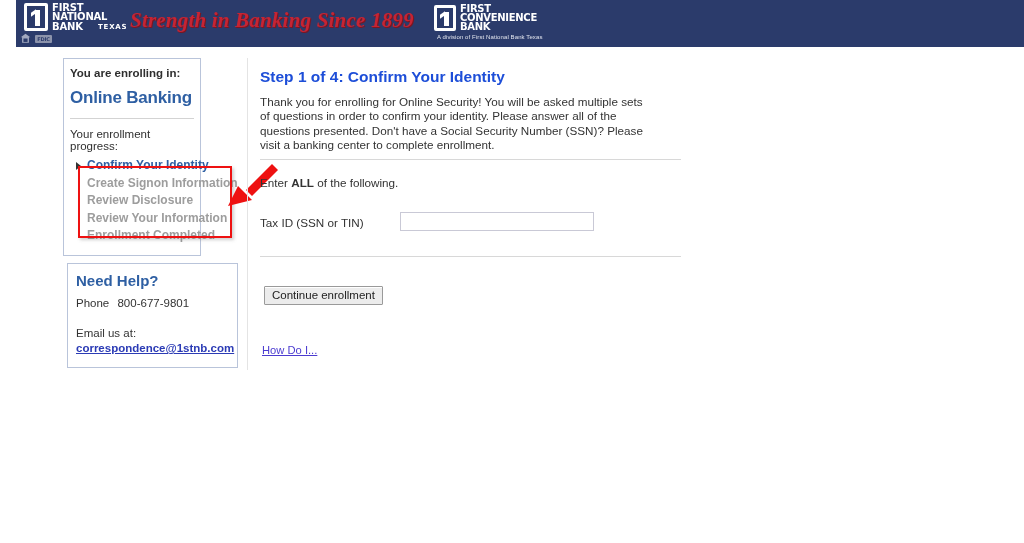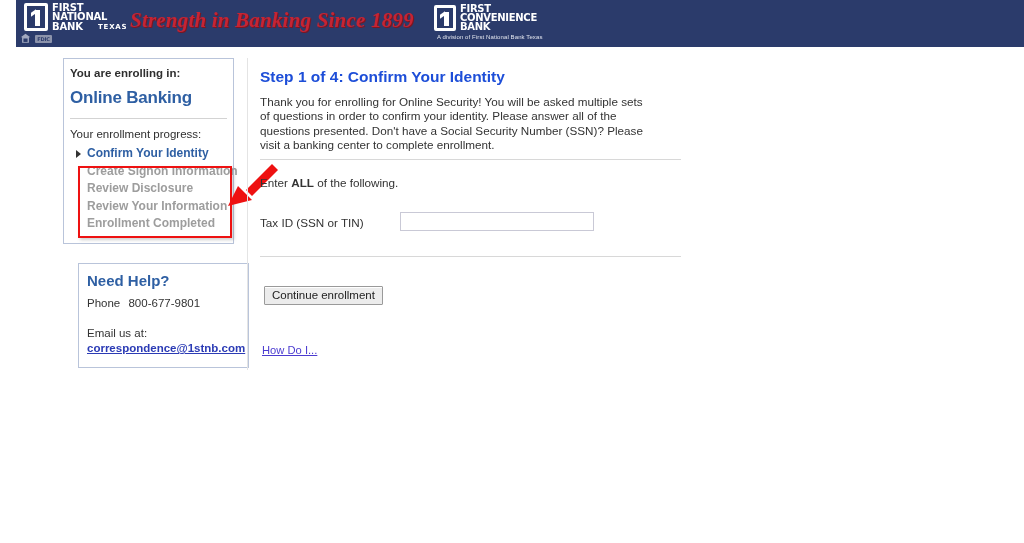--- a/index.html
+++ b/index.html
@@ -156,21 +156,21 @@
     text-align: center;
     line-height: 8px;
     letter-spacing: -0.2px;
     overflow: hidden;
   }
 
   
   #enroll-panel {
     position: absolute;
     left: 63px; top: 58px;
-    width: 171px;
+    width: 138px;
     border: 1px solid #b9c4da;
     background: #ffffff;
     box-sizing: border-box;
     padding: 8px 0 10px 0;
   }
   .panel-pad { padding: 0 6px 0 6px; }
 
   #enroll-lead {
     font-family: "Liberation Sans", sans-serif;
     font-size: 11.5px;
@@ -245,21 +245,21 @@
   #annot-arrow {
     position: absolute;
     left: 222px; top: 160px;
     width: 58px; height: 54px;
     pointer-events: none;
   }
 
   
   #help-panel {
     position: absolute;
-    left: 78px; top: 263px;
+    left: 67px; top: 263px;
     width: 171px;
     border: 1px solid #b9c4da;
     background: #ffffff;
     box-sizing: border-box;
     padding: 8px 20px 12px 8px;
   }
   #help-title {
     font-family: "Liberation Sans", sans-serif;
     font-size: 15px;
     font-weight: bold;

